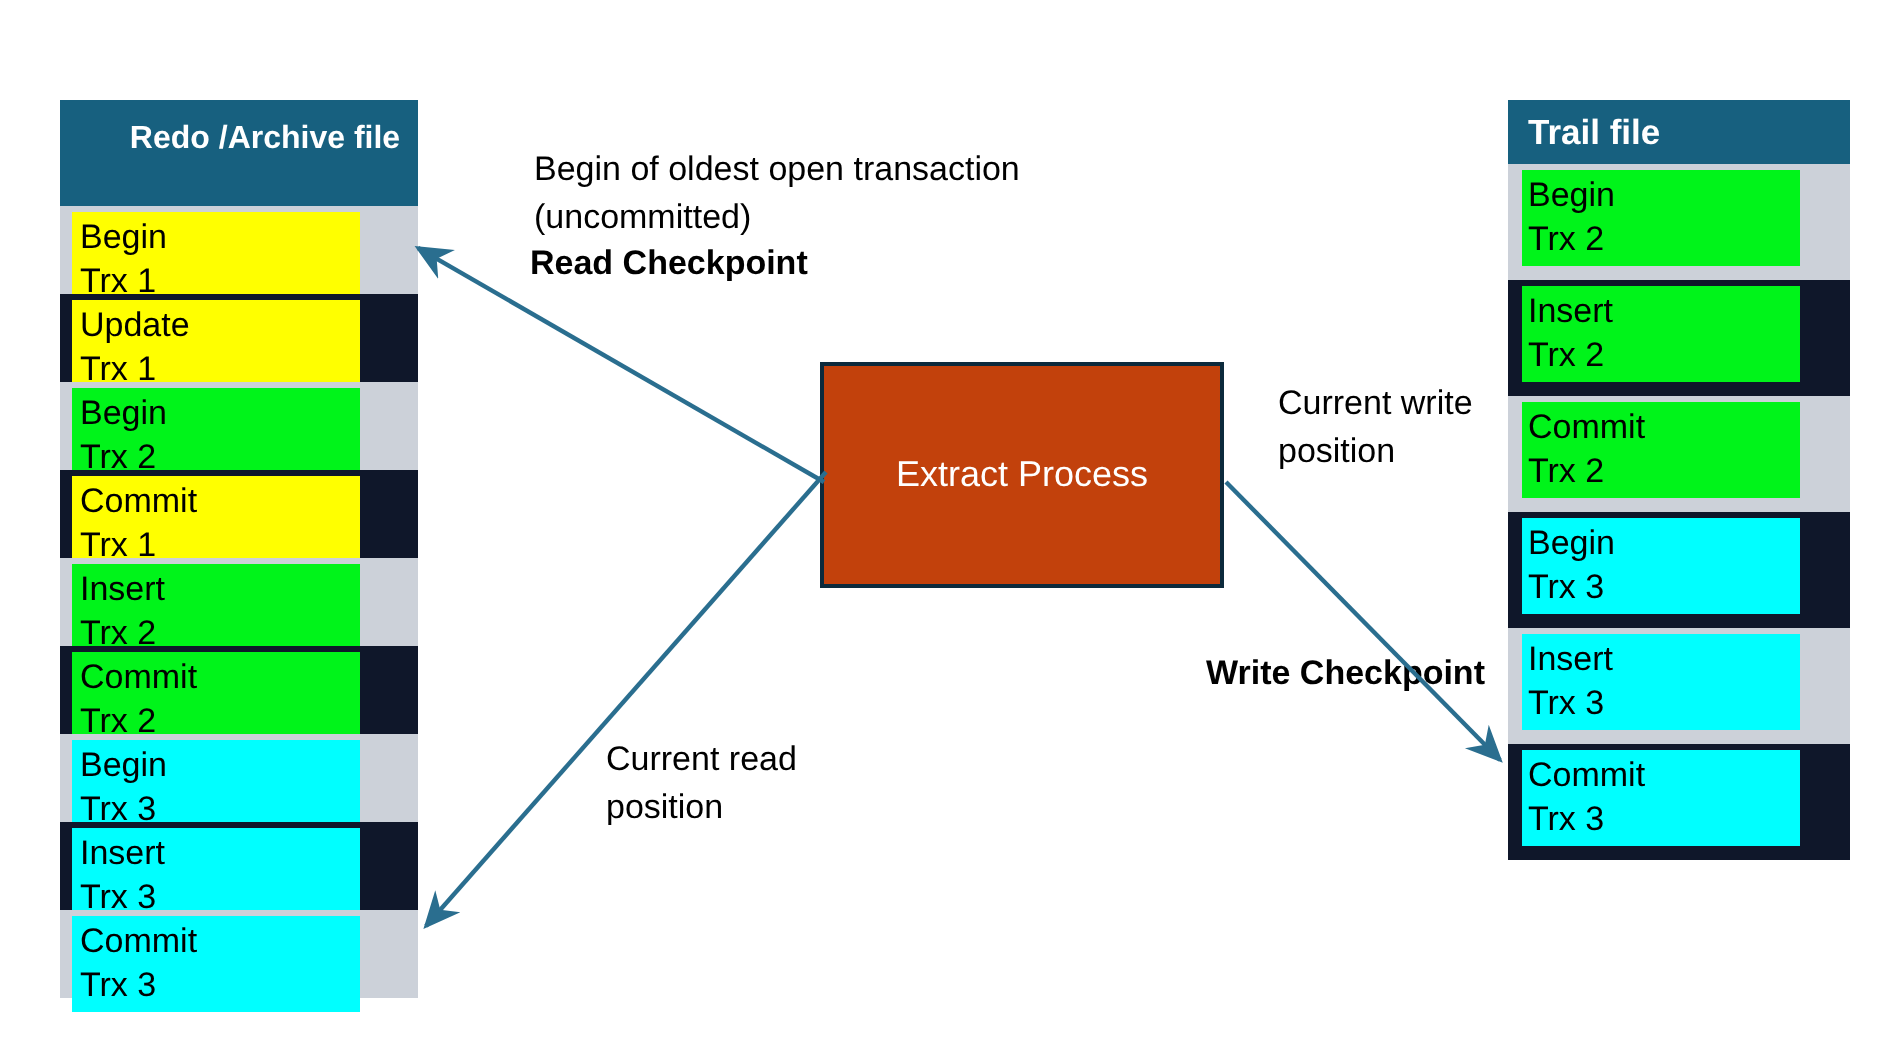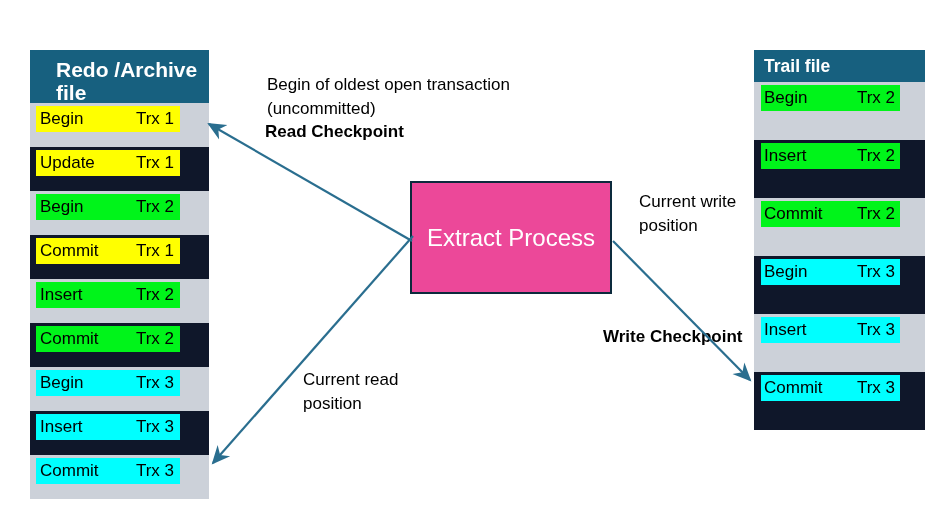--- a/index.html
+++ b/index.html
@@ -31,46 +31,47 @@
     align-items:flex-start;
   }
   .file-row.odd{background:#ccd1d9;}
   .file-row.even{background:#0f172a;}
   .hl{
     display:flex;
     justify-content:space-between;
     box-sizing:border-box;
     color:#000000;
     white-space:nowrap;
+    flex-direction:column;
   }
   .hl.yellow{background:#ffff00;}
   .hl.green{background:#00f41a;}
   .hl.cyan{background:#00ffff;}
 
   
   #redo-table{left:30px;top:50px;width:179px;}
-  #redo-table .file-header{height:53px;padding:8px 0 0 26px;font-size:21px;line-height:23px;justify-content:center;}
+  #redo-table .file-header{height:53px;padding:8px 0 0 26px;font-size:16px;line-height:23px;justify-content:center;}
   #redo-table .file-row{height:44px;padding-top:3px;}
   #redo-table .hl{margin-left:6px;width:144px;padding:2px 6px 2px 4px;font-size:17px;line-height:22px;}
 
   
   #trail-table{left:754px;top:50px;width:171px;border-radius:19px;}
   #trail-table .file-header{height:32px;padding:5px 0 0 10px;font-size:17.5px;line-height:23px;}
   #trail-table .file-row{height:58px;padding-top:3px;}
   #trail-table .hl{margin-left:7px;width:139px;padding:2px 5px 2px 3px;font-size:17px;line-height:22px;}
 
   
   #process-box{
     position:absolute;
     left:410px;top:181px;width:202px;height:113px;
-    background:#ec4899;
+    background:#c2410c;
     border:2px solid #0c2a3c;
     box-sizing:border-box;
     display:flex;align-items:center;justify-content:center;
-    color:#ffffff;font-size:24px;
+    color:#ffffff;font-size:18px;
   }
 
   
   .annot{position:absolute;color:#000000;font-size:17px;line-height:24px;white-space:pre-line;}
   .annot.bold{font-weight:bold;}
   #annot-read-title{left:267px;top:73px;width:260px;}
   #annot-read-checkpoint{left:265px;top:120px;width:250px;}
   #annot-current-read{left:303px;top:368px;width:150px;}
   #annot-current-write{left:623px;top:190px;width:150px;margin-left:16px;}
   #annot-write-checkpoint{left:603px;top:325px;width:150px;}

